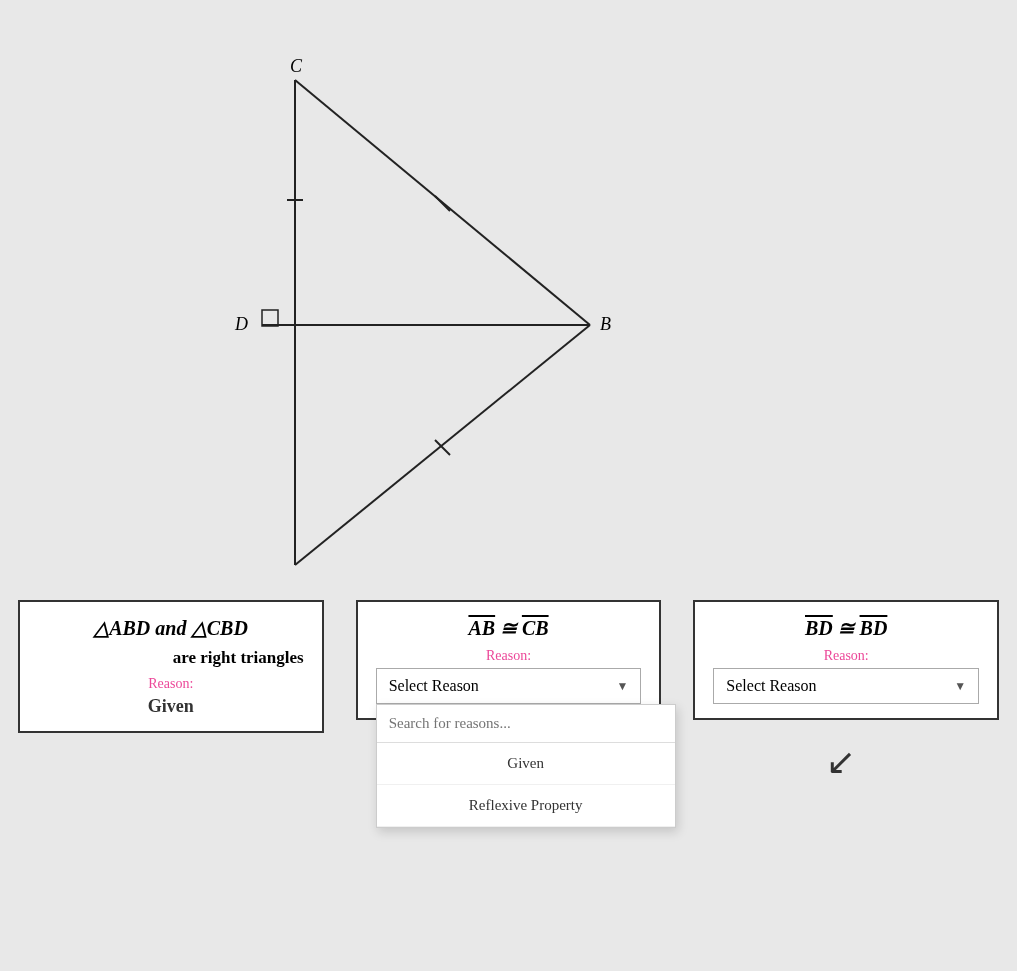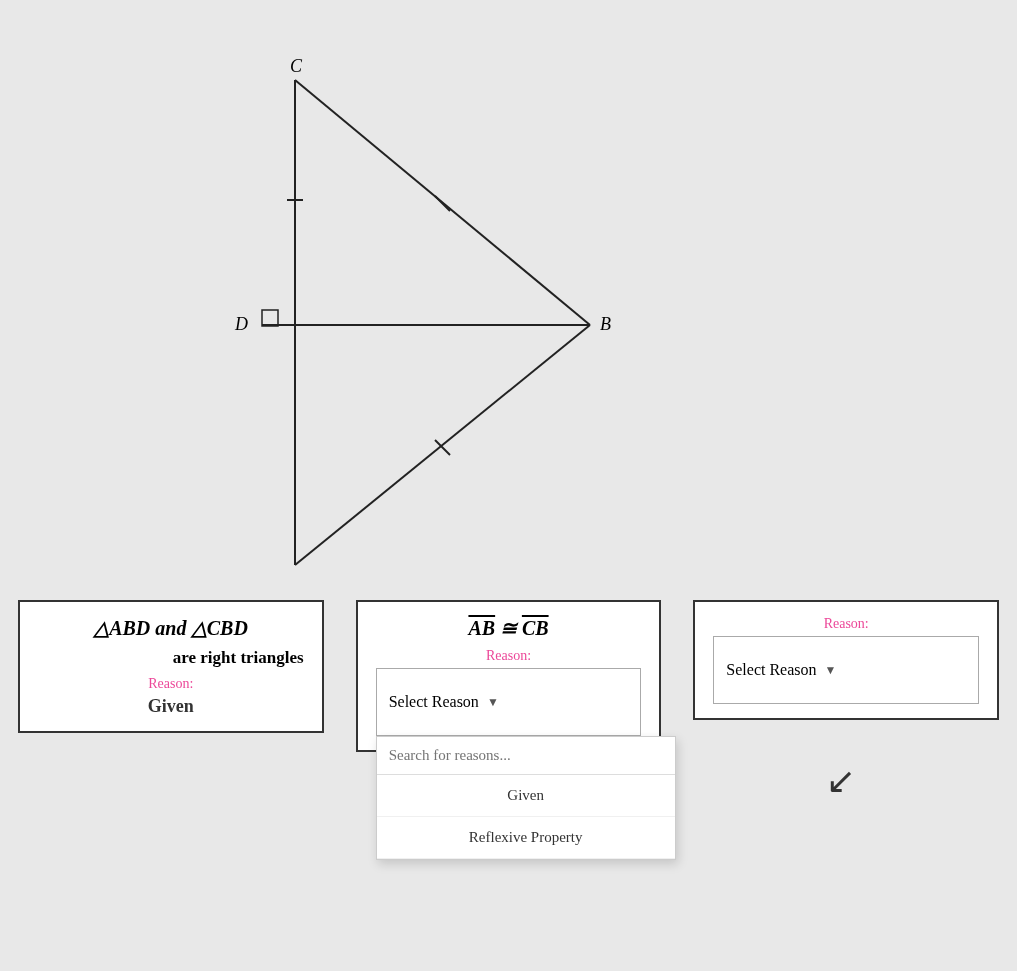--- a/index.html
+++ b/index.html
@@ -82,25 +82,25 @@
       font-weight: bold;
       color: #333;
     }
 
     
     .select-reason {
       display: flex;
       align-items: center;
       border: 1px solid #aaa;
       background: white;
-      padding: 24px 12px;
+      padding: 8px 12px;
       font-size: 16px;
       font-family: Georgia, serif;
       cursor: pointer;
-      justify-content: flex-start;
+      justify-content: space-between;
       min-width: 180px;
       margin: 0 auto;
     }
 
     .select-arrow {
       font-size: 12px;
       color: #555;
       margin-left: 8px;
     }
 
@@ -225,20 +225,25 @@
 
         <div id="open-dropdown">
           <input class="dropdown-search" type="text" placeholder="Search for reasons..." style="">
           <div class="dropdown-option">Given</div>
           <div class="dropdown-option">Reflexive Property</div>
         </div>
       </div>
     </div>
 
     <div class="proof-card">
+      <div class="card-statement">
+        <span class="overline" style="font-style:italic;">BD</span>
+        <span style="font-style:italic;"> ≅ </span>
+        <span class="overline" style="font-style:italic;">BD</span>
+      </div>
       <div class="card-reason-label">Reason:</div>
       <div class="select-reason">
         <span>Select Reason</span>
         <span class="select-arrow">▼</span>
       </div>
     </div>
 
   </div>
 
   <div id="arrows-row">

